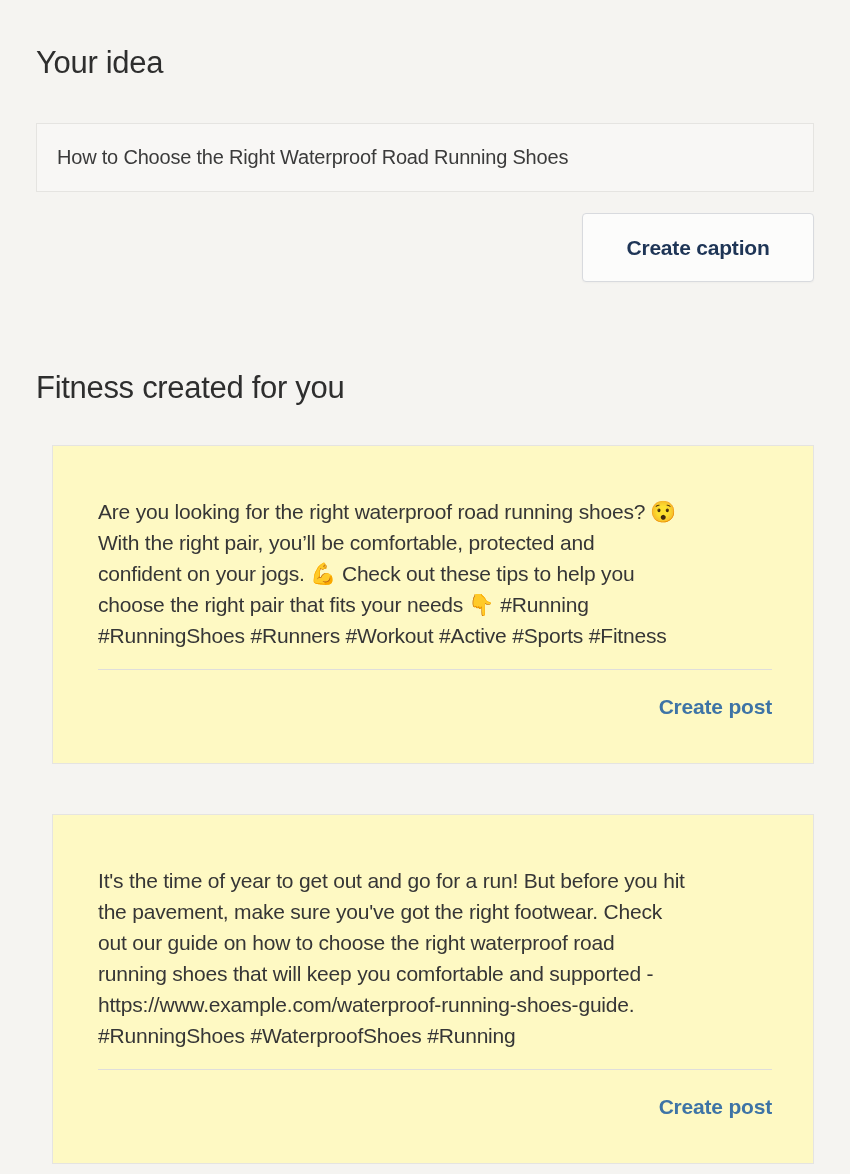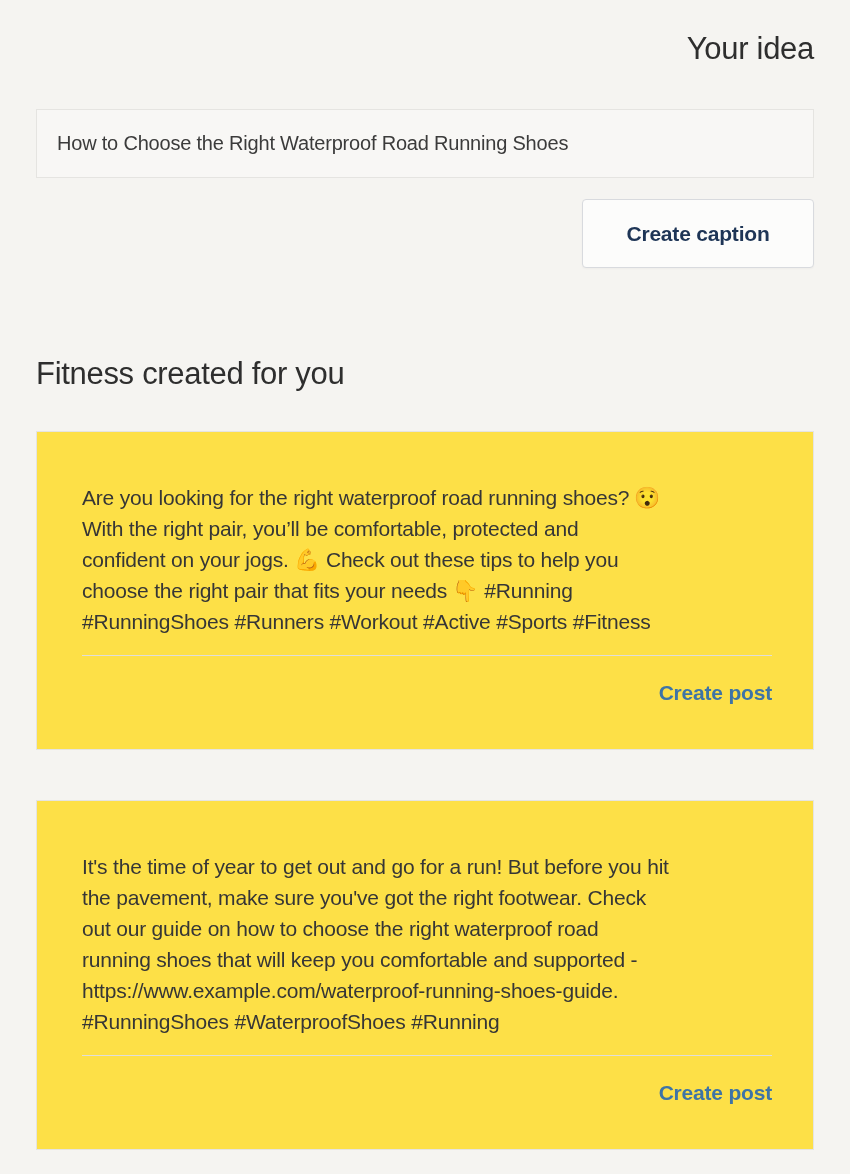--- a/index.html
+++ b/index.html
@@ -11,27 +11,26 @@
     min-height: 1174px;
     background: #f5f4f1;
     color: #333333;
   }
   .content {
     padding: 0 36px 24px 36px;
   }
 
   
   .page-heading {
-    margin-top: 29px;
+    margin-top: 43px;
     font-size: 31px;
     line-height: 40px;
     font-weight: 400;
     color: #2e2e2e;
     letter-spacing: -0.3px;
-    text-align: right;
   }
   .section-heading {
     margin-top: 86px;
     font-size: 31px;
     line-height: 40px;
     font-weight: 400;
     color: #2e2e2e;
     letter-spacing: -0.3px;
   }
 
@@ -69,22 +68,23 @@
     color: #1e3556;
     letter-spacing: -0.2px;
     cursor: pointer;
     box-shadow: 0 1px 2px rgba(0,0,0,0.03);
   }
 
   
   .caption-card {
     margin-top: 37px;
     border: 1px solid #e5e4e1;
-    background: #fde047;
+    background: #fef9c3;
     padding: 50px 41px 43px 45px;
+    margin-left: 16px;
   }
   .caption-card.second {
     margin-top: 50px;
   }
   .caption-text {
     font-size: 21px;
     line-height: 31px;
     color: #363636;
     letter-spacing: -0.2px;
     white-space: pre-line;

